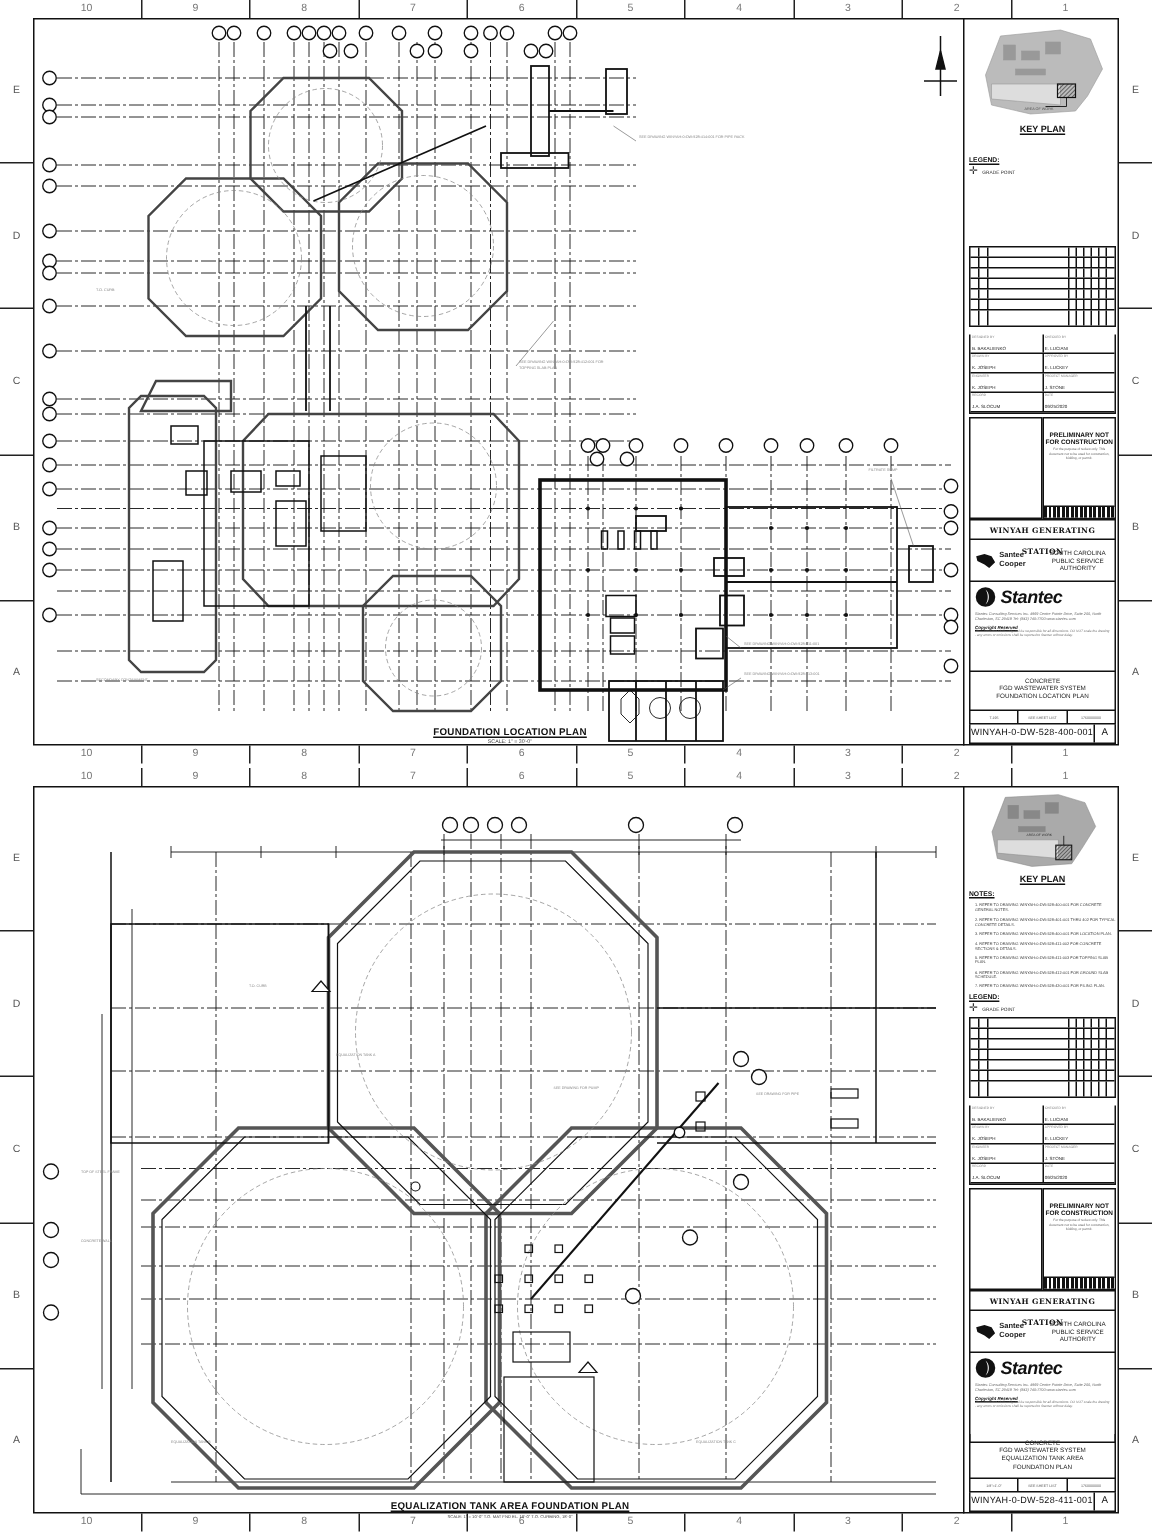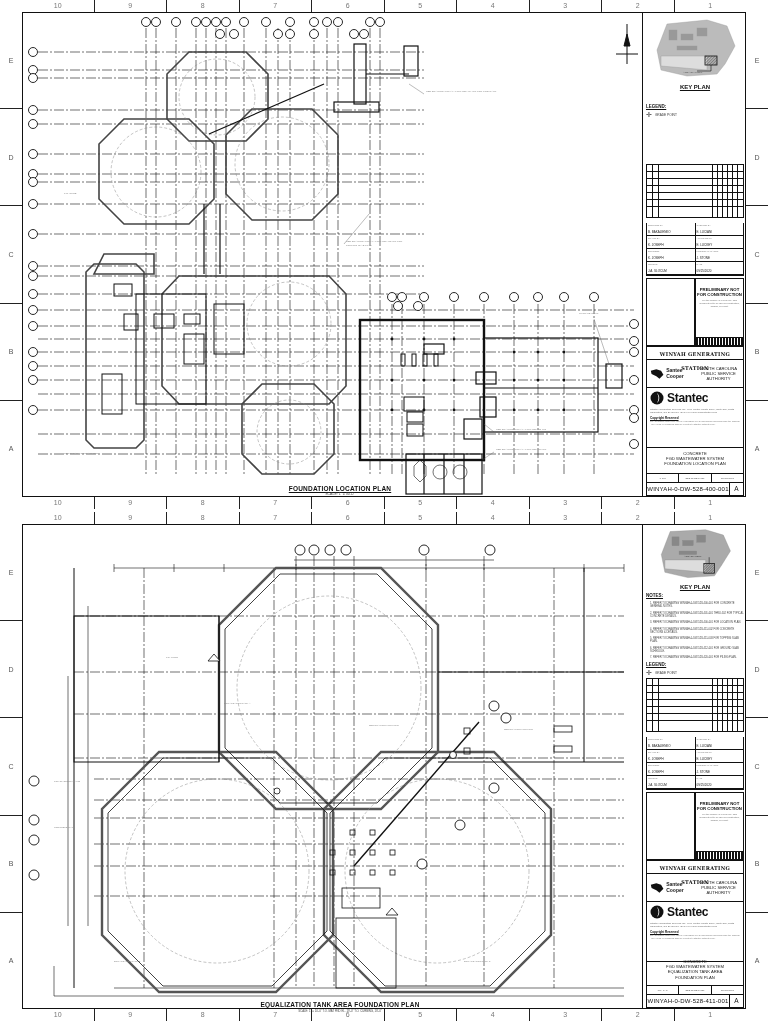--- a/index.html
+++ b/index.html
@@ -44,21 +44,21 @@
   .prelim { position: absolute; left: 52px; width: 49px; height: 68px; border: 1px solid #111; }
   .prelim .pt { font-size: 4.3px; font-weight: bold; text-align: center; line-height: 5px; margin-top: 8px; }
   .prelim .ps { font-size: 2.2px; color: #666; text-align: center; line-height: 3px; padding: 2px 2px 0 2px; }
   .hatch { position: absolute; left: 0; bottom: 0; width: 100%; height: 8px; background: repeating-linear-gradient(90deg,#111 0 2px,#fff 2px 3px); border-top: 1px solid #111; }
   .blankbox { position: absolute; left: 3px; width: 49px; height: 68px; border: 1px solid #111; }
   .station { position: absolute; left: 3px; width: 98px; height: 14px; border: 1px solid #111; font-size: 5px; font-weight: bold; text-align: center; line-height: 14px; letter-spacing: 0.3px; font-family: "DejaVu Serif", serif; }
   .client { position: absolute; left: 3px; width: 98px; height: 28px; border: 1px solid #111; border-top: none; display: flex; align-items: center; }
   .client-logo { width: 48px; display: flex; align-items: center; gap: 2px; padding-left: 3px; }
   .client-name { font-size: 5px; font-weight: bold; line-height: 5.5px; color: #222; }
   .client-auth { font-size: 4.2px; line-height: 5px; text-align: center; width: 50px; color: #222; }
-  .consultant { position: absolute; left: 3px; width: 98px; height: 60px; border: 1px solid #111; border-top: none; padding: 3px; }
+  .consultant { position: absolute; left: 3px; width: 98px; height: 60px; border: 1px solid #111; border-top: none; padding: 3px; font-style: italic; }
   .stantec { display: flex; align-items: center; gap: 3px; }
   .stantec-name { font-size: 12px; font-weight: bold; letter-spacing: -0.3px; }
   .addr { font-size: 2.5px; color: #666; line-height: 3.2px; margin-top: 3px; }
   .copyh { font-size: 3px; font-weight: bold; margin-top: 2px; text-decoration: underline; }
   .copyt { font-size: 2.2px; color: #777; line-height: 3px; }
   .dtitle { position: absolute; left: 3px; width: 98px; border: 1px solid #111; border-top: none; text-align: center; font-size: 4.2px; line-height: 5.2px; padding-top: 3px; color: #222; }
   .dinfo { position: absolute; left: 3px; width: 98px; height: 9px; border: 1px solid #111; border-top: none; display: flex; }
   .dinfo div { flex: 1; border-right: 1px solid #111; font-size: 2.4px; color: #555; text-align: center; line-height: 9px; }
   .dinfo div:last-child { border-right: none; }
   .dnum { position: absolute; left: 3px; width: 98px; height: 13px; border: 1px solid #111; border-top: none; display: flex; }

